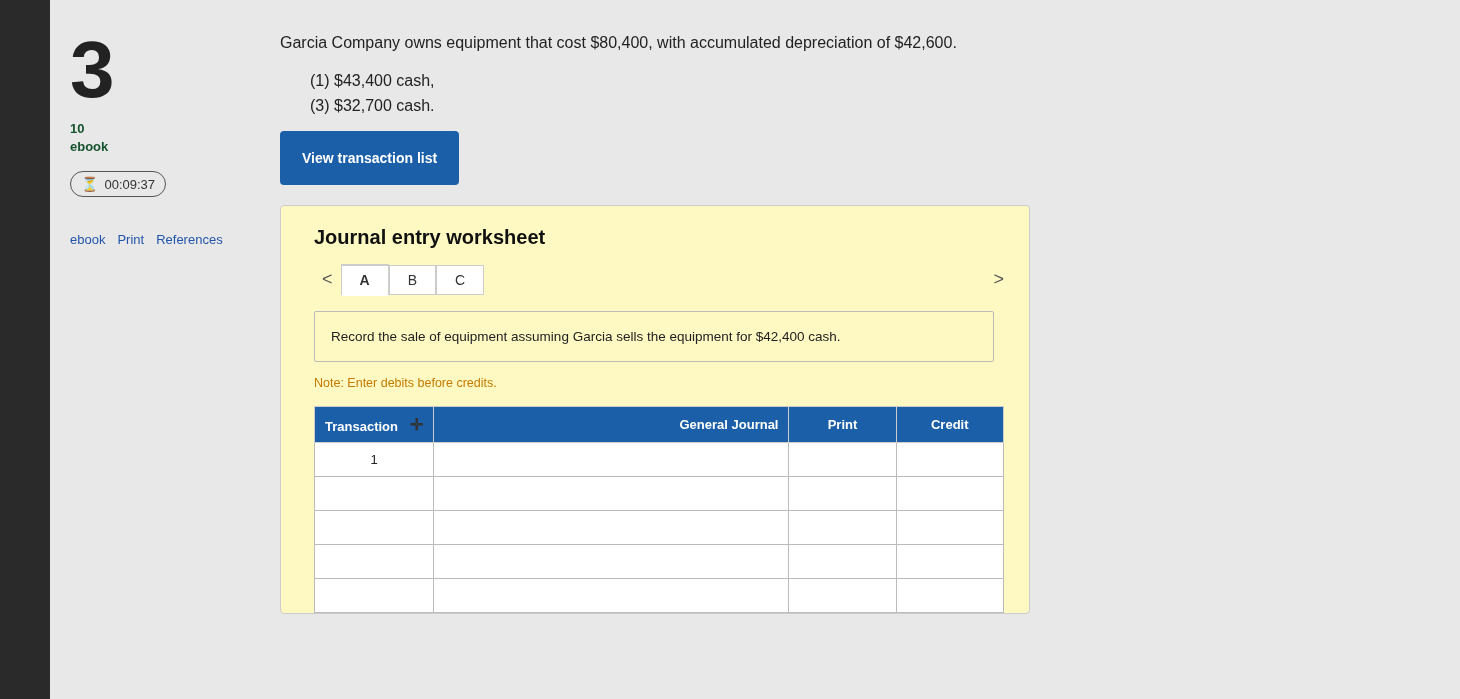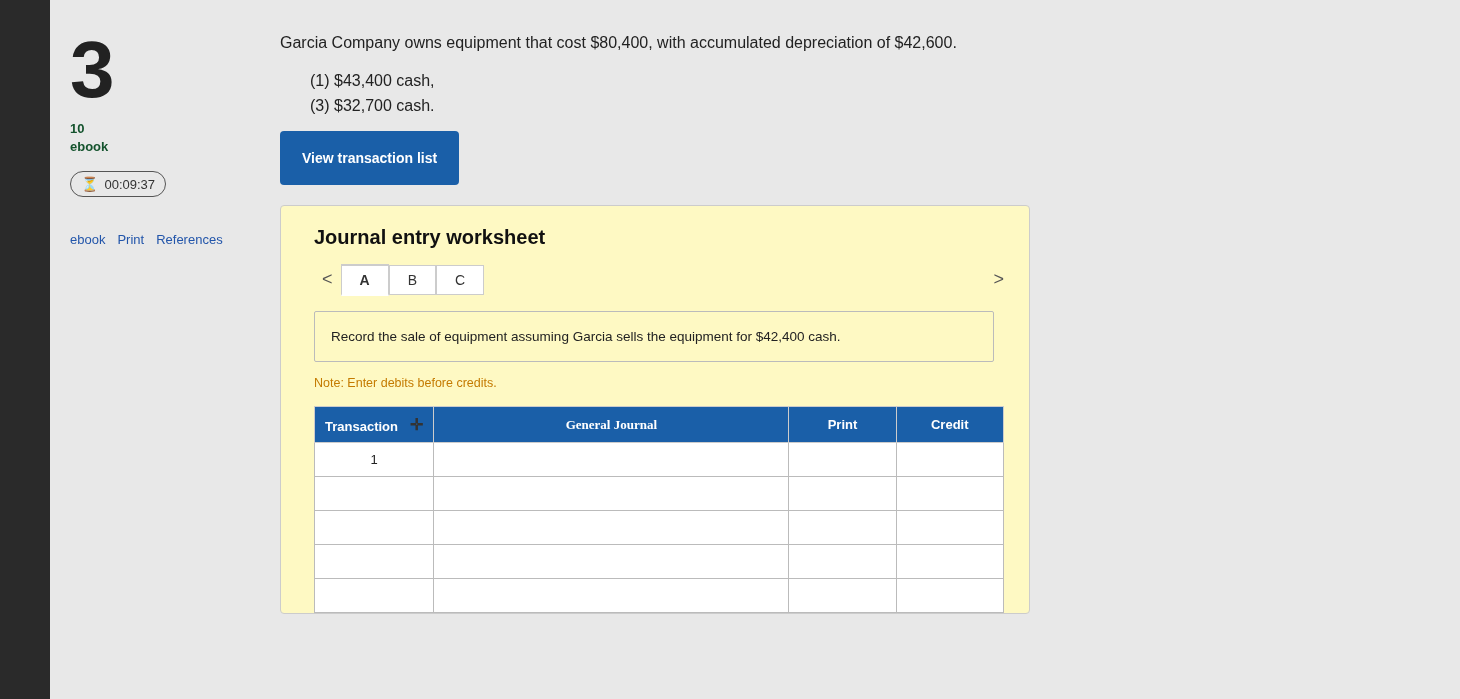--- a/index.html
+++ b/index.html
@@ -208,22 +208,21 @@
       font-weight: bold;
     }
 
     .journal-table thead tr th.transaction-col {
       text-align: left;
       width: 110px;
     }
 
     .journal-table thead tr th.general-journal-col {
       width: 370px;
-      text-align: center;
-      font-family: Liberation Serif, serif;
+      text-align: right;
     }
 
     .journal-table thead tr th.debit-col,
     .journal-table thead tr th.credit-col {
       width: 110px;
     }
 
     .journal-table tbody tr td {
       border: 1px solid #bbb;
       padding: 8px 10px;

